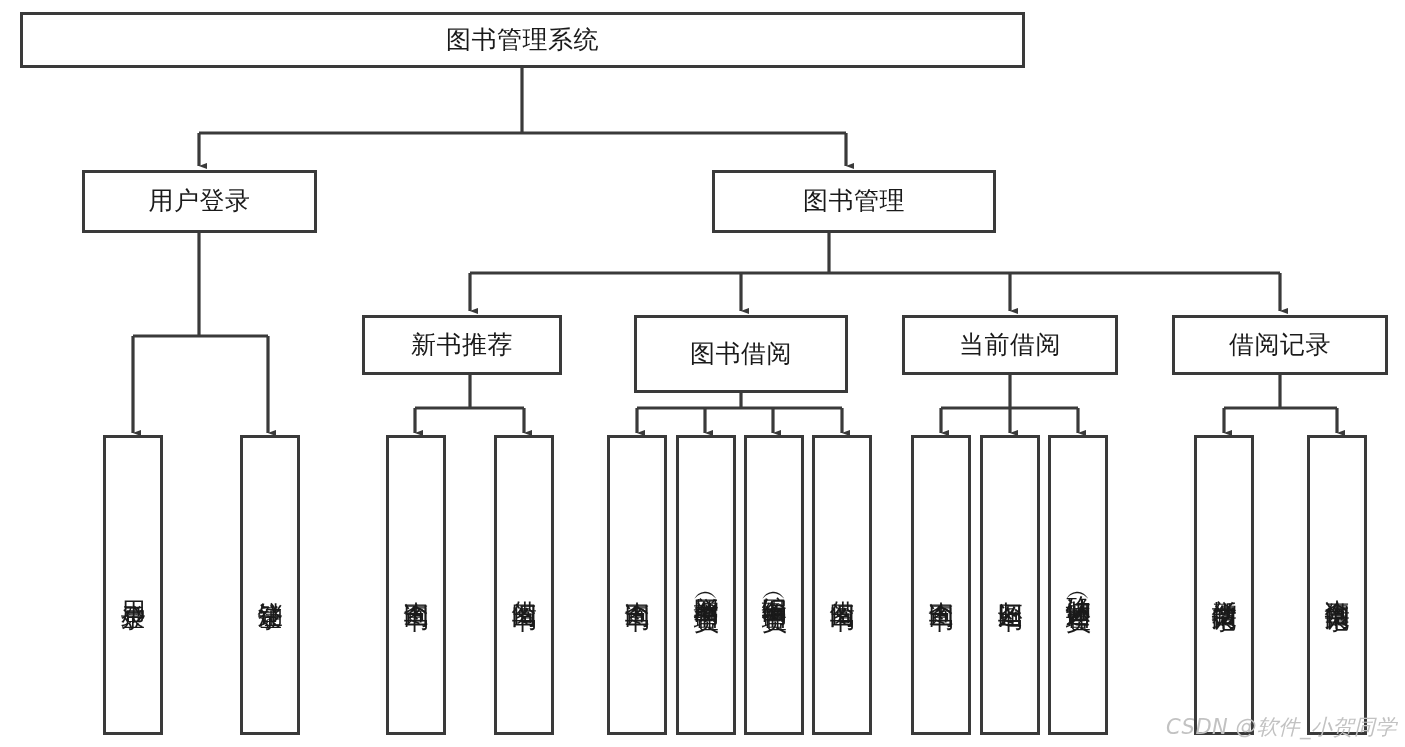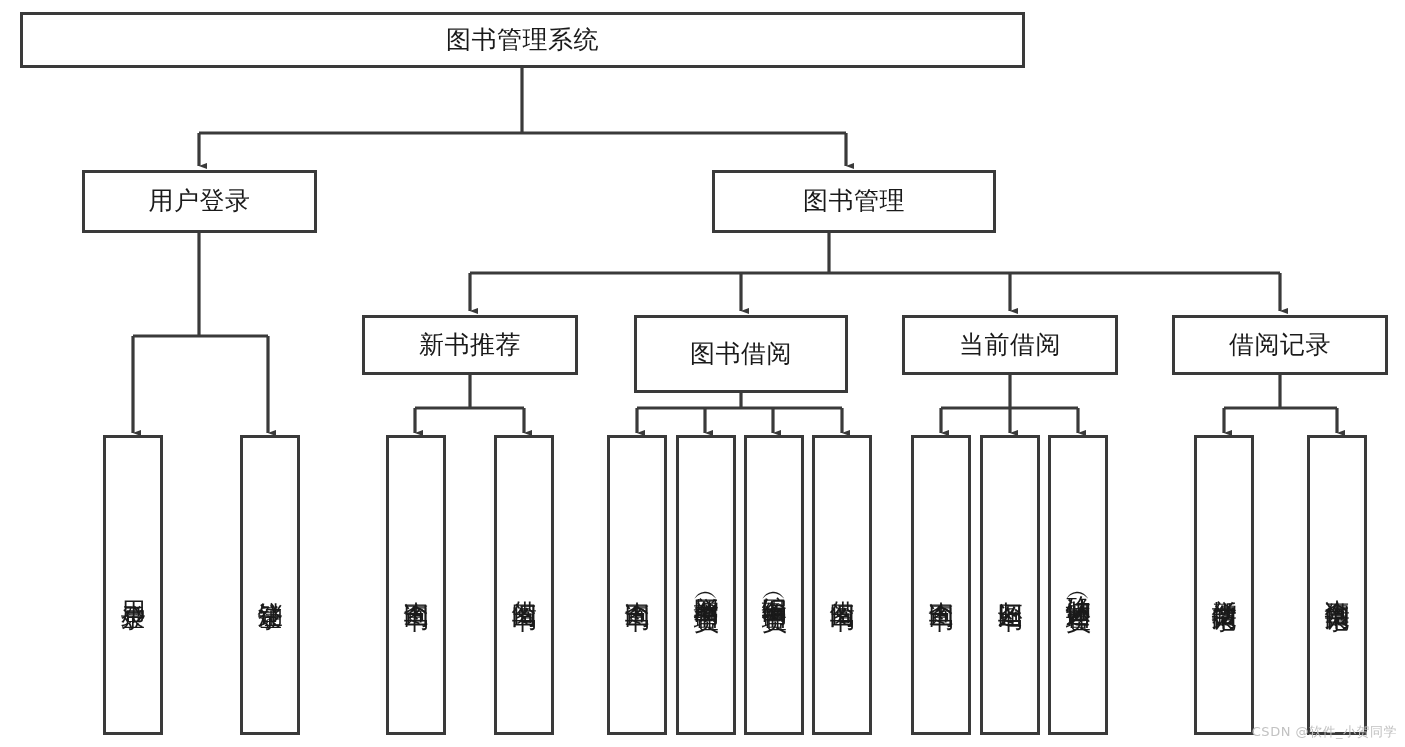--- a/index.html
+++ b/index.html
@@ -55,25 +55,26 @@
     text-align: center;
   }
   .node .hlabel {
     display: block;
     white-space: nowrap;
   }
   .watermark {
     position: absolute;
     right: 8px;
     bottom: 6px;
-    font-size: 13px;
+    font-size: 21px;
     color: #c2c2c2;
     letter-spacing: 0.5px;
     white-space: nowrap;
     user-select: none;
+    font-style: italic;
   }
 </style>
 </head>
 <body>
 
 <div id="diagram-root">
 
   <svg class="edges" viewBox="0 0 1405 747">
     <defs>
       <marker id="arrowhead" markerWidth="7" markerHeight="9" refX="3.2" refY="8.4" orient="auto" markerUnits="userSpaceOnUse">
@@ -129,21 +130,21 @@
     <span class="hlabel">图书管理系统</span>
   </div>
 
   <div class="node horizontal" style="left:82px; top:170px; width:235px; height:63px;">
     <span class="hlabel">用户登录</span>
   </div>
   <div class="node horizontal" style="left:712px; top:170px; width:284px; height:63px;">
     <span class="hlabel">图书管理</span>
   </div>
 
-  <div class="node horizontal" style="left:362px; top:315px; width:216px; height:60px;">
+  <div class="node horizontal" style="left:362px; top:315px; width:200px; height:60px;">
     <span class="hlabel">新书推荐</span>
   </div>
   <div class="node horizontal" style="left:634px; top:315px; width:214px; height:78px;">
     <span class="hlabel">图书借阅</span>
   </div>
   <div class="node horizontal" style="left:902px; top:315px; width:216px; height:60px;">
     <span class="hlabel">当前借阅</span>
   </div>
   <div class="node horizontal" style="left:1172px; top:315px; width:216px; height:60px;">
     <span class="hlabel">借阅记录</span>

